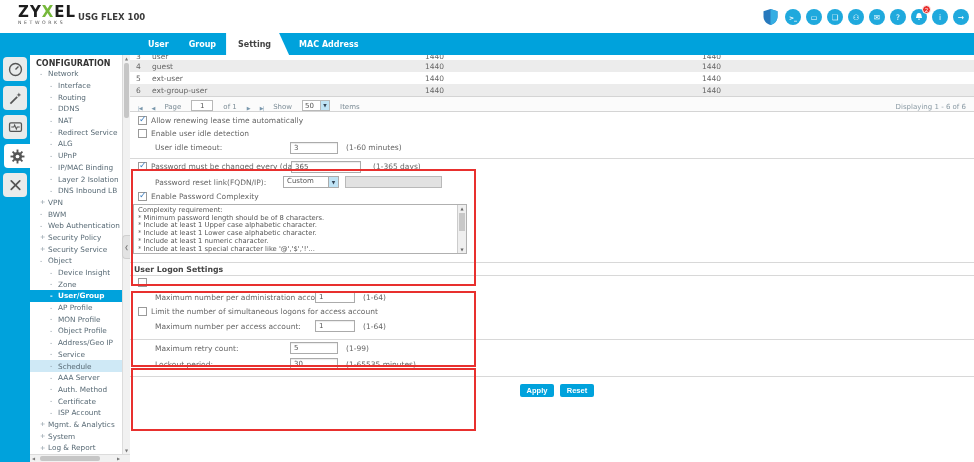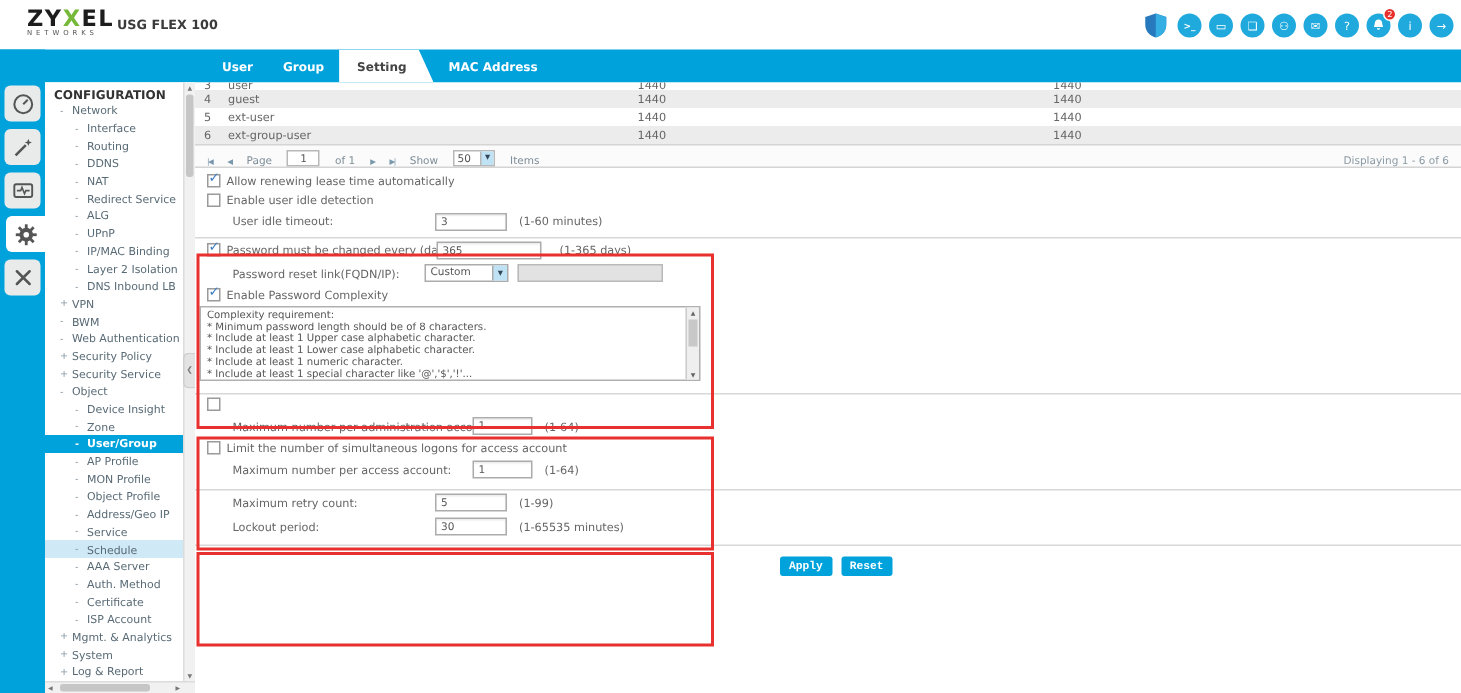--- a/index.html
+++ b/index.html
@@ -87,21 +87,21 @@
   .cline{font-size:6.8px;line-height:7.7px;color:#555;white-space:nowrap;overflow:hidden}
   .cscroll{position:absolute;right:0;top:0;bottom:0;width:9px;background:#efefef;border-left:1px solid #ccc}
   .cscroll .up,.cscroll .dn{position:absolute;left:0;width:100%;text-align:center;font-size:4px;color:#666}
   .cscroll .up{top:1px}.cscroll .dn{bottom:1px}
   .cthumb{position:absolute;top:8px;left:1px;width:6px;height:18px;background:#c8c8c8}
 
   .divider{height:1px;background:#d8d8d8}
   .d1{margin-top:3px}.d2{margin-top:8px}.d3{margin-top:5px}.d4{margin-top:4px}
 
   .btnrow{margin-top:7px;display:flex;gap:6px;padding-left:390px}
-  .btn{min-width:34px;height:13px;background:#00a2dc;color:#fff;font-size:7.5px;font-weight:bold;border:none;border-radius:2px;cursor:pointer;font-family:Liberation Mono, monospace;padding:0 6px}
+  .btn{min-width:34px;height:13px;background:#00a2dc;color:#fff;font-size:7.5px;font-weight:bold;border:none;border-radius:2px;cursor:pointer;font-family:Liberation Sans, sans-serif;padding:0 6px}
 
   .redbox{position:absolute;left:1px;width:345px;border:2px solid #e8302e;pointer-events:none;z-index:5}
   .rb1{top:114px;height:117px}
   .rb2{top:236px;height:76px}
   .rb3{top:313px;height:63px}
 </style>
 </head>
 <body>
 
 <div id="app">
@@ -443,20 +443,23 @@
             <span class="up">▲</span>
             <span class="cthumb"></span>
             <span class="dn">▼</span>
           </div>
       </div>
     </div>
 
     <div class="divider d2"></div>
 
     <div class="section lined">
+      <div class="sec-head">
+          <span>User Logon Settings</span>
+        </div>
       <div class="row">
         <span class="cb"></span>
       </div>
       <div class="row inputrow" style="height:16px">
         <span class="lbl inlbl-wide">Maximum number per administration account:</span>
         <input class="txt-input w40" value="1" style="">
         <span class="hint">(1-64)</span>
       </div>
       <div class="row">
         <span class="cb"></span>

